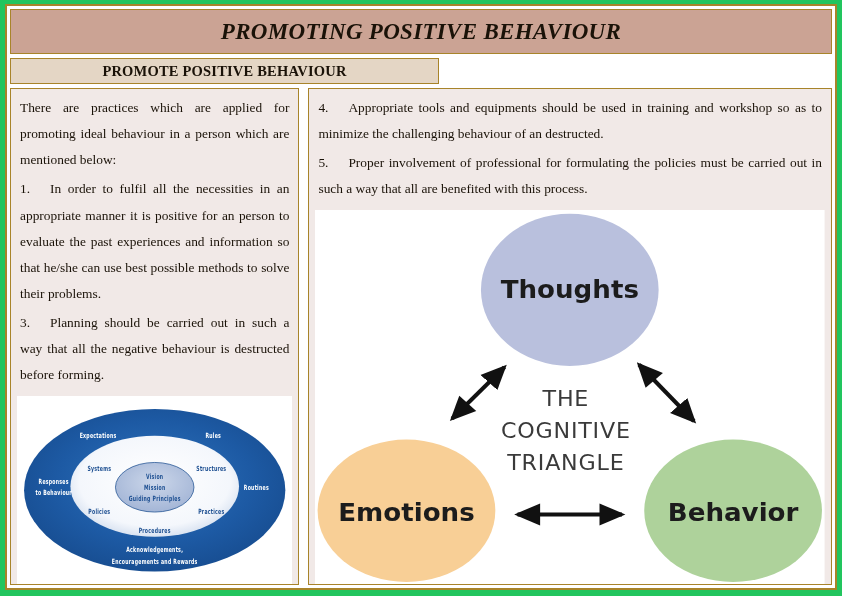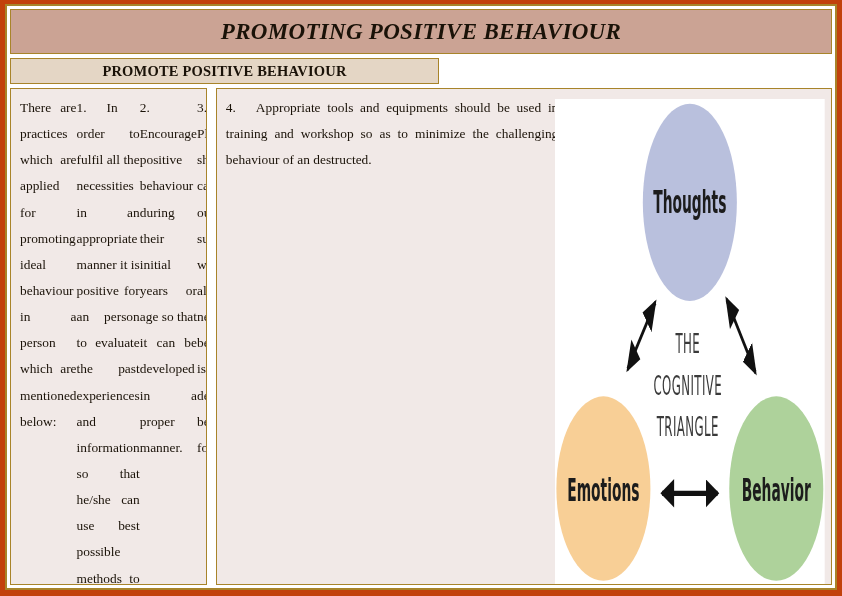--- a/index.html
+++ b/index.html
@@ -12,21 +12,21 @@
     height: 596px;
     overflow: hidden;
     font-family: "Liberation Serif", "DejaVu Serif", serif;
   }
 
   .slide {
     box-sizing: border-box;
     width: 842px;
     height: 596px;
     padding: 4px 5px 6px 5px;
-    background: #c2410c;
+    background: #22c55e;
   }
 
   .frame {
     box-sizing: border-box;
     width: 832px;
     height: 586px;
     border: 2px solid #a8842a;
     padding: 3px;
     background: #ffffff;
     display: flex;
@@ -84,21 +84,21 @@
     flex: 1 1 auto;
     gap: 9px;
     min-height: 0;
   }
   .body-cell {
     box-sizing: border-box;
     background: #f1e9e7;
     border: 1px solid #a8842a;
     padding: 6px 9px 0 9px;
     display: flex;
-    flex-direction: row;
+    flex-direction: column;
     overflow: hidden;
   }
   .body-cell.left  { width: 429px; }
   .body-cell.right { flex: 1 1 auto; }
 
   .para {
     font-size: 13.4px;
     line-height: 1.95;
     color: #1a1208;
     text-align: justify;
@@ -173,21 +173,20 @@
     <div class="gap-row"></div>
 
     <div class="body-row">
 
       <div class="body-cell left">
 
         <p class="para"><span>There are practices which are applied for promoting ideal behaviour in a person which are mentioned below:</span></p>
 
         <p class="para"><span class="num">1.</span><span>In order to fulfil all the necessities in an appropriate manner it is positive for an person to evaluate the past experiences and information so that he/she can use best possible methods to solve their problems.</span></p>
 
-        <p class="para"><span class="num">2.</span><span>Encourage positive behaviour during their initial years or age so that it can be developed in a proper manner.</span></p>
 
         <p class="para"><span class="num">3.</span><span>Planning should be carried out in such a way that all the negative behaviour is destructed before forming.</span></p>
 
         <div class="figure-wrap left-fig">
           <svg class="fig" viewBox="0 0 428 190" preserveAspectRatio="none">
             <defs>
               <radialGradient id="gOuter" cx="50%" cy="45%" r="62%">
                 <stop offset="0%" stop-color="#2f74bd"></stop>
                 <stop offset="60%" stop-color="#1d5aa4"></stop>
                 <stop offset="100%" stop-color="#164a8c"></stop>
@@ -230,20 +229,21 @@
             <text class="cc-label cc-mid" x="214" y="95" text-anchor="middle">Mission</text>
             <text class="cc-label cc-mid" x="214" y="106" text-anchor="middle">Guiding Principles</text>
           </svg>
         </div>
       </div>
 
       <div class="body-cell right">
 
         <p class="para"><span class="num">4.</span><span>Appropriate tools and equipments should be used in training and workshop so as to minimize the challenging behaviour of an destructed.</span></p>
 
+        <p class="para"><span class="num">5.</span><span>Proper involvement of professional for formulating  the policies must be carried out in such a way that all are benefited with this process.</span></p>
 
         <div class="figure-wrap right-fig">
           <svg class="fig" viewBox="0 0 390 305" preserveAspectRatio="none">
             <defs>
               <marker id="arrHead" markerWidth="7" markerHeight="7" refX="5.4" refY="3.2" orient="auto" markerUnits="strokeWidth">
                 <path d="M0,0.4 L6.2,3.2 L0,6 z" fill="#111111"></path>
               </marker>
               <marker id="arrTail" markerWidth="7" markerHeight="7" refX="0.8" refY="3.2" orient="auto" markerUnits="strokeWidth">
                 <path d="M6.2,0.4 L0,3.2 L6.2,6 z" fill="#111111"></path>
               </marker>

